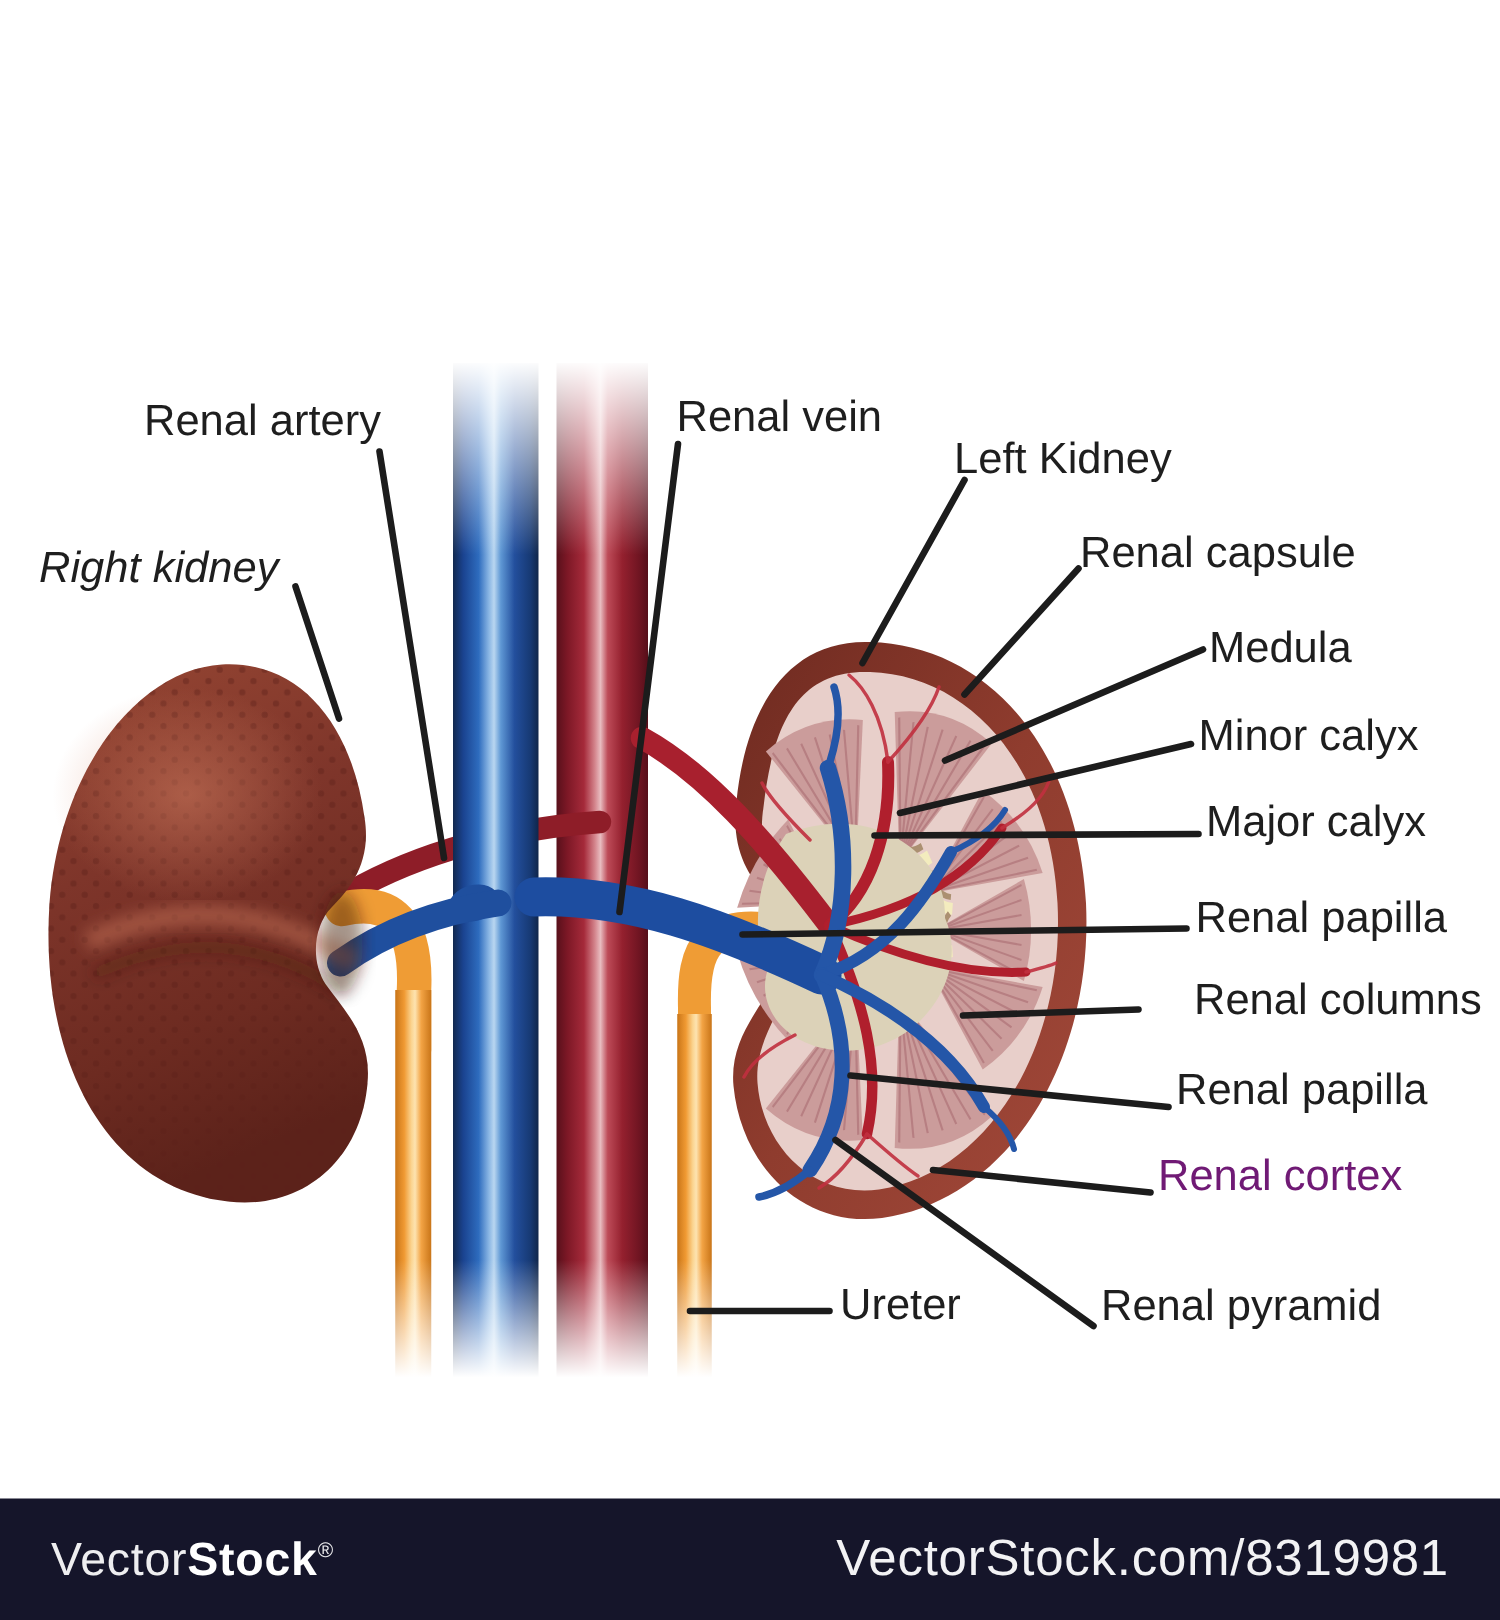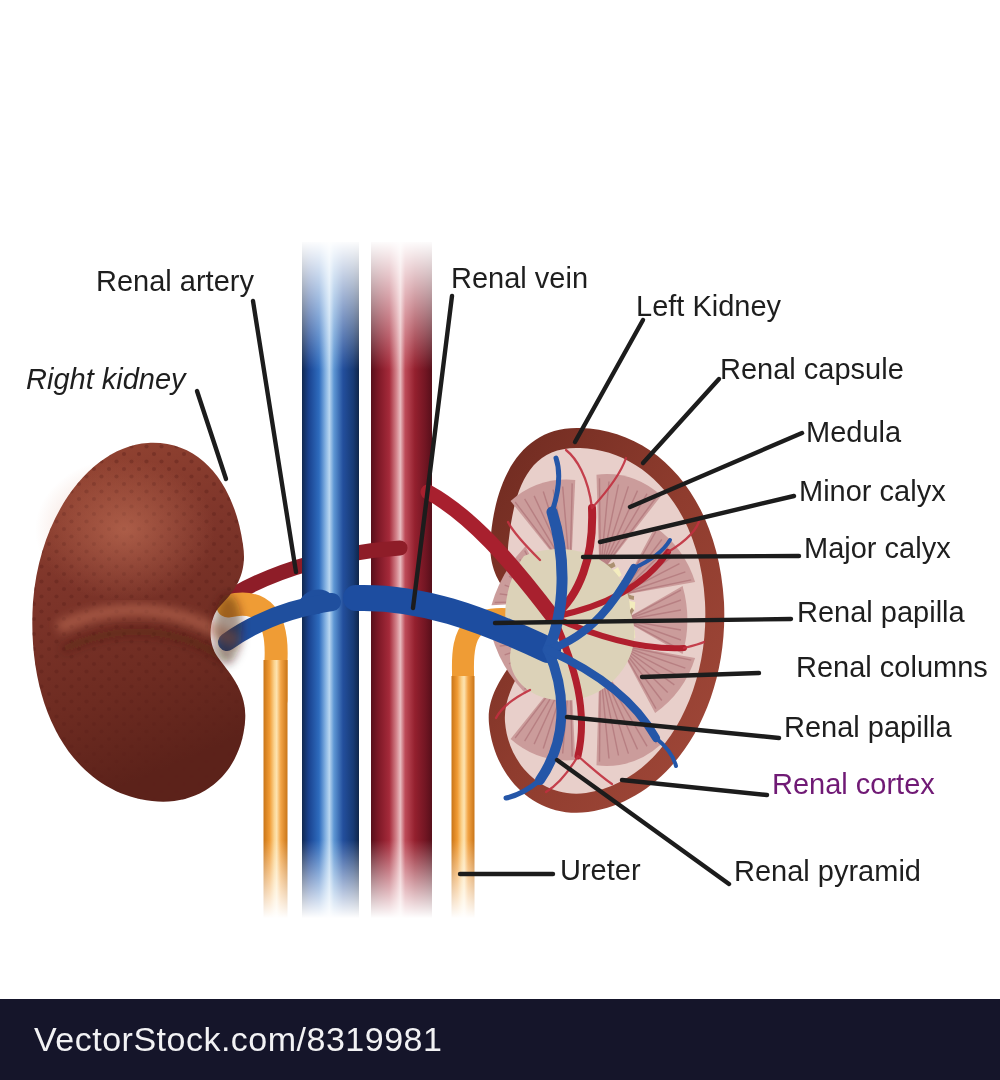--- a/index.html
+++ b/index.html
@@ -215,16 +215,17 @@
       <div class="label" style="left: 804px; top: 533px; color: rgb(30, 30, 30);">Major calyx</div>
       <div class="label" style="left: 797px; top: 597px; color: rgb(30, 30, 30);">Renal papilla</div>
       <div class="label" style="left: 772px; top: 652px; color: rgb(30, 30, 30); margin-left: 24px;">Renal columns</div>
       <div class="label" style="left: 784px; top: 712px; color: rgb(30, 30, 30);">Renal papilla</div>
       <div class="label" style="left: 772px; top: 769px; color: #701a75;">Renal cortex</div>
       <div class="label" style="left: 734px; top: 856px; color: rgb(30, 30, 30);">Renal pyramid</div>
       <div class="label" style="left: 560px; top: 855px; color: rgb(30, 30, 30);">Ureter</div>
     </div>
 
   <div class="watermark-bar">
+    <div class="brand"><span class="light">Vector</span><span class="bold">Stock</span><sup>®</sup></div>
     <div class="wm-url">VectorStock.com/8319981</div>
   </div>
 
 </div>
 
 </body></html>

